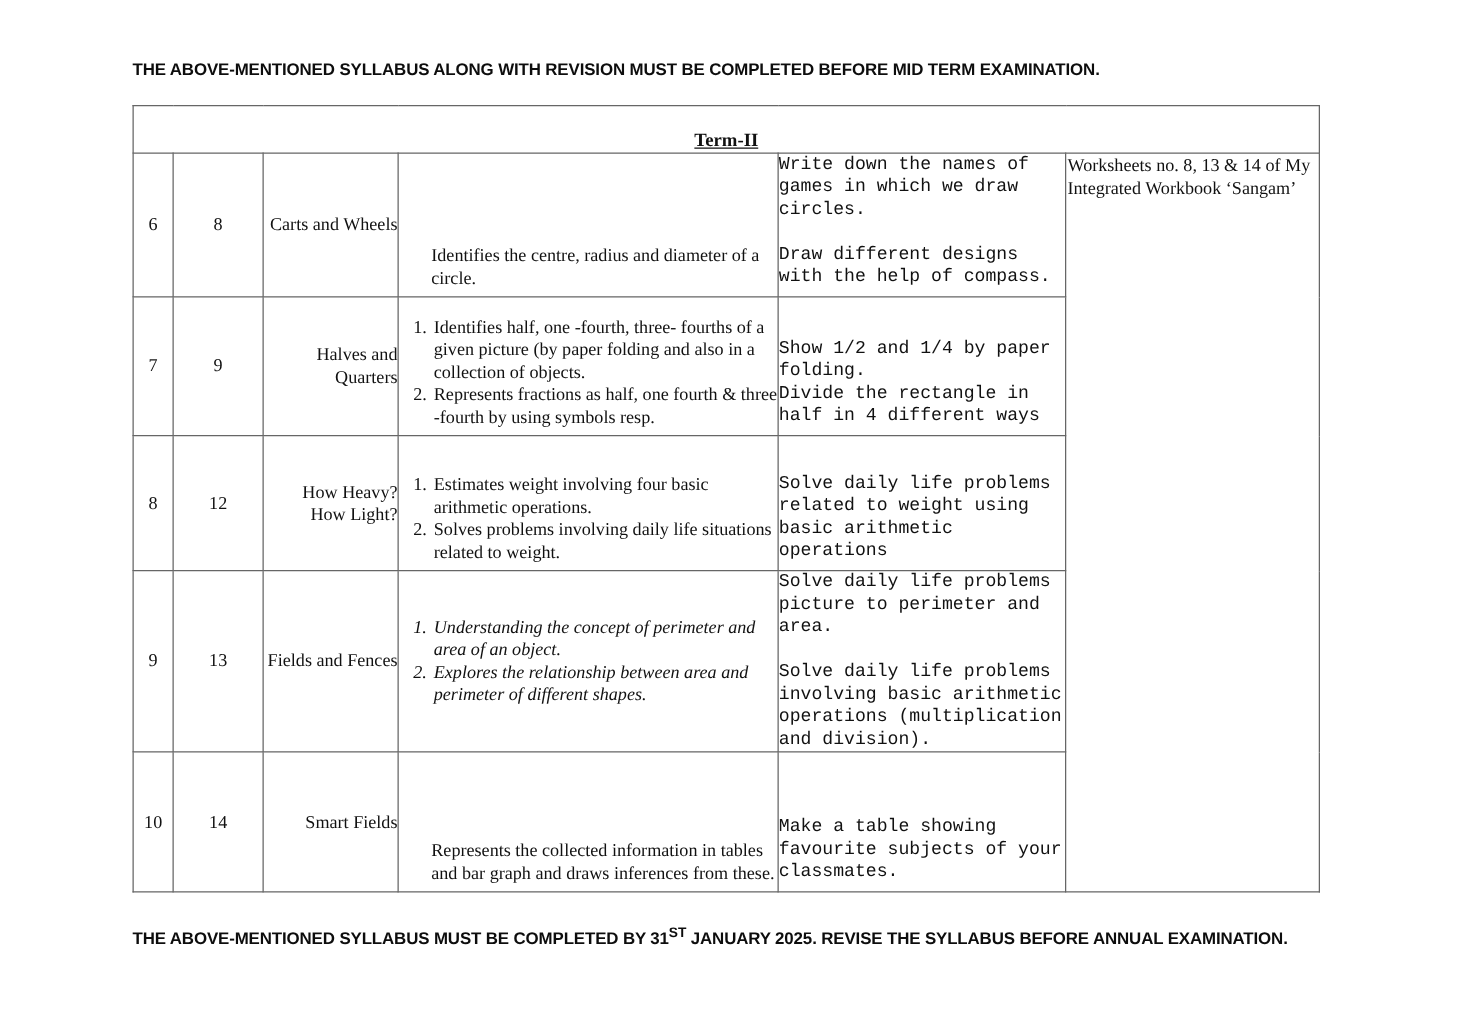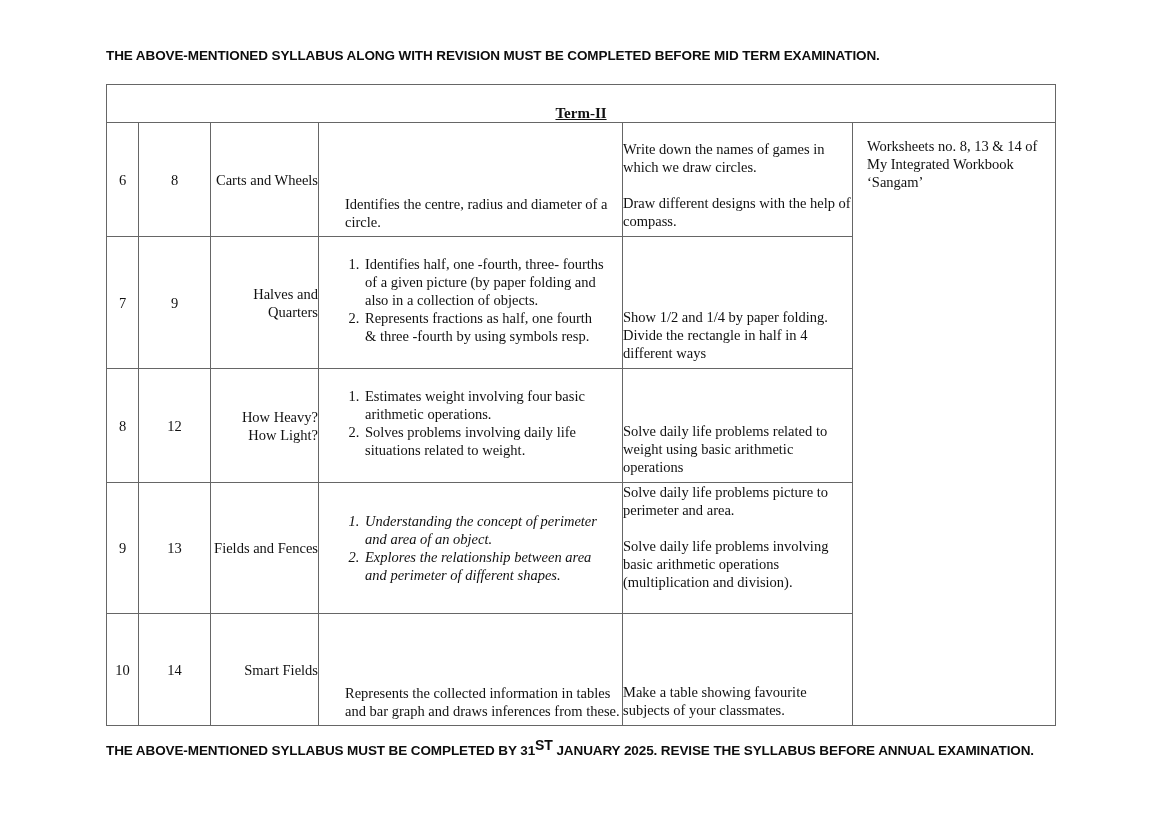--- a/index.html
+++ b/index.html
@@ -17,21 +17,21 @@
     font-family: Liberation Sans, sans-serif;
     font-weight: bold;
     font-size: 13.5px;
     line-height: 16px;
     letter-spacing: -0.1px;
     color: #0d0d0d;
     white-space: nowrap;
   }
   .notice-top { top: 48px; }
   .notice-bottom { top: 743px; }
-  .notice sup { font-size: 14px; vertical-align: super; line-height: 0; }
+  .notice sup { font-size: 11px; vertical-align: super; line-height: 0; }
 
   table.syllabus {
     position: absolute;
     left: 106px; top: 84px;
     width: 950px;
     border-collapse: collapse;
     table-layout: fixed;
     font-family: "Liberation Serif", "DejaVu Serif", serif;
     font-size: 14.5px;
     line-height: 18px;
@@ -56,33 +56,33 @@
   .vm { vertical-align: middle; font-style: italic; }
   .vb { vertical-align: bottom; }
 
   td.num-cell { text-align: center; vertical-align: middle; }
   td.name-cell { text-align: right; vertical-align: middle; padding: 0 4px; }
 
   td.out-cell { padding: 3px 4px 3px 0; }
   td.out-cell.vb { padding-bottom: 5px; }
   td.out-cell p { margin: 0; padding-left: 26px; }
   td.out-cell ol {
-    margin: 18px;
+    margin: 0;
     padding-left: 26px;
     list-style: decimal outside;
   }
   td.out-cell ol li { padding-left: 2px; }
 
   td.act-cell { padding: 4px 6px 4px 9px; }
   td.act-cell.vb { padding-bottom: 6px; }
-  td.act-cell p { margin: 0; }
+  td.act-cell p { margin: 0; font-family: Liberation Mono, monospace; }
   td.act-cell.gap p + p { margin-top: 18px; }
 
   td.ws-cell { padding: 5px 6px 4px 7px; }
-  td.ws-cell p { margin: 14px; }
+  td.ws-cell p { margin: 1px; }
 </style>
 </head>
 <body>
 
 <div class="notice notice-top">THE ABOVE-MENTIONED SYLLABUS ALONG WITH REVISION MUST BE COMPLETED BEFORE MID TERM EXAMINATION.</div>
 
 <table class="syllabus">
   <colgroup>
     <col style="width:32px">
     <col style="width:72px">

